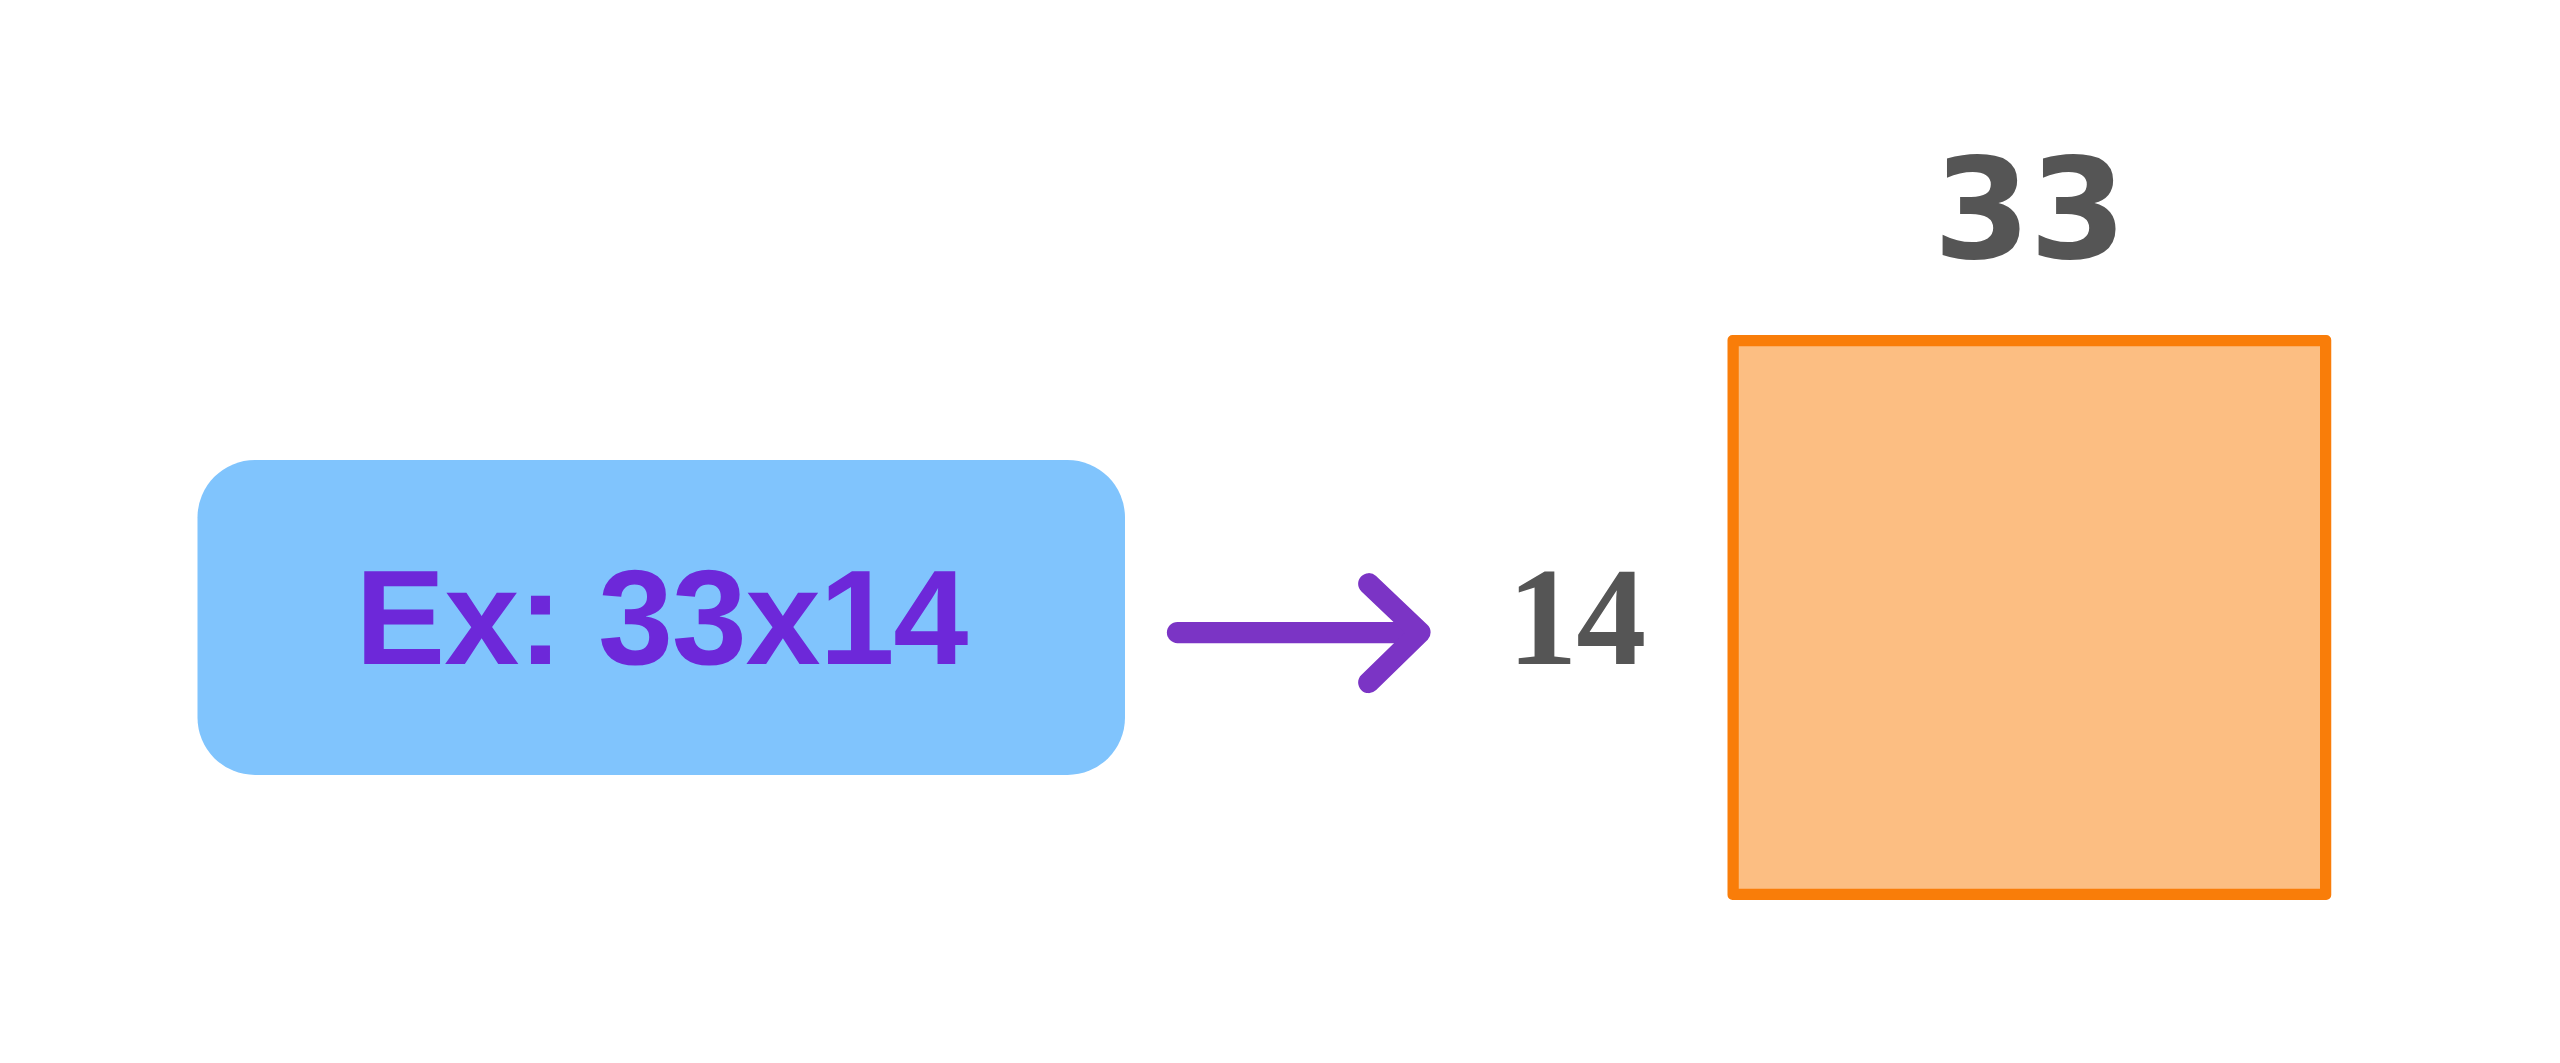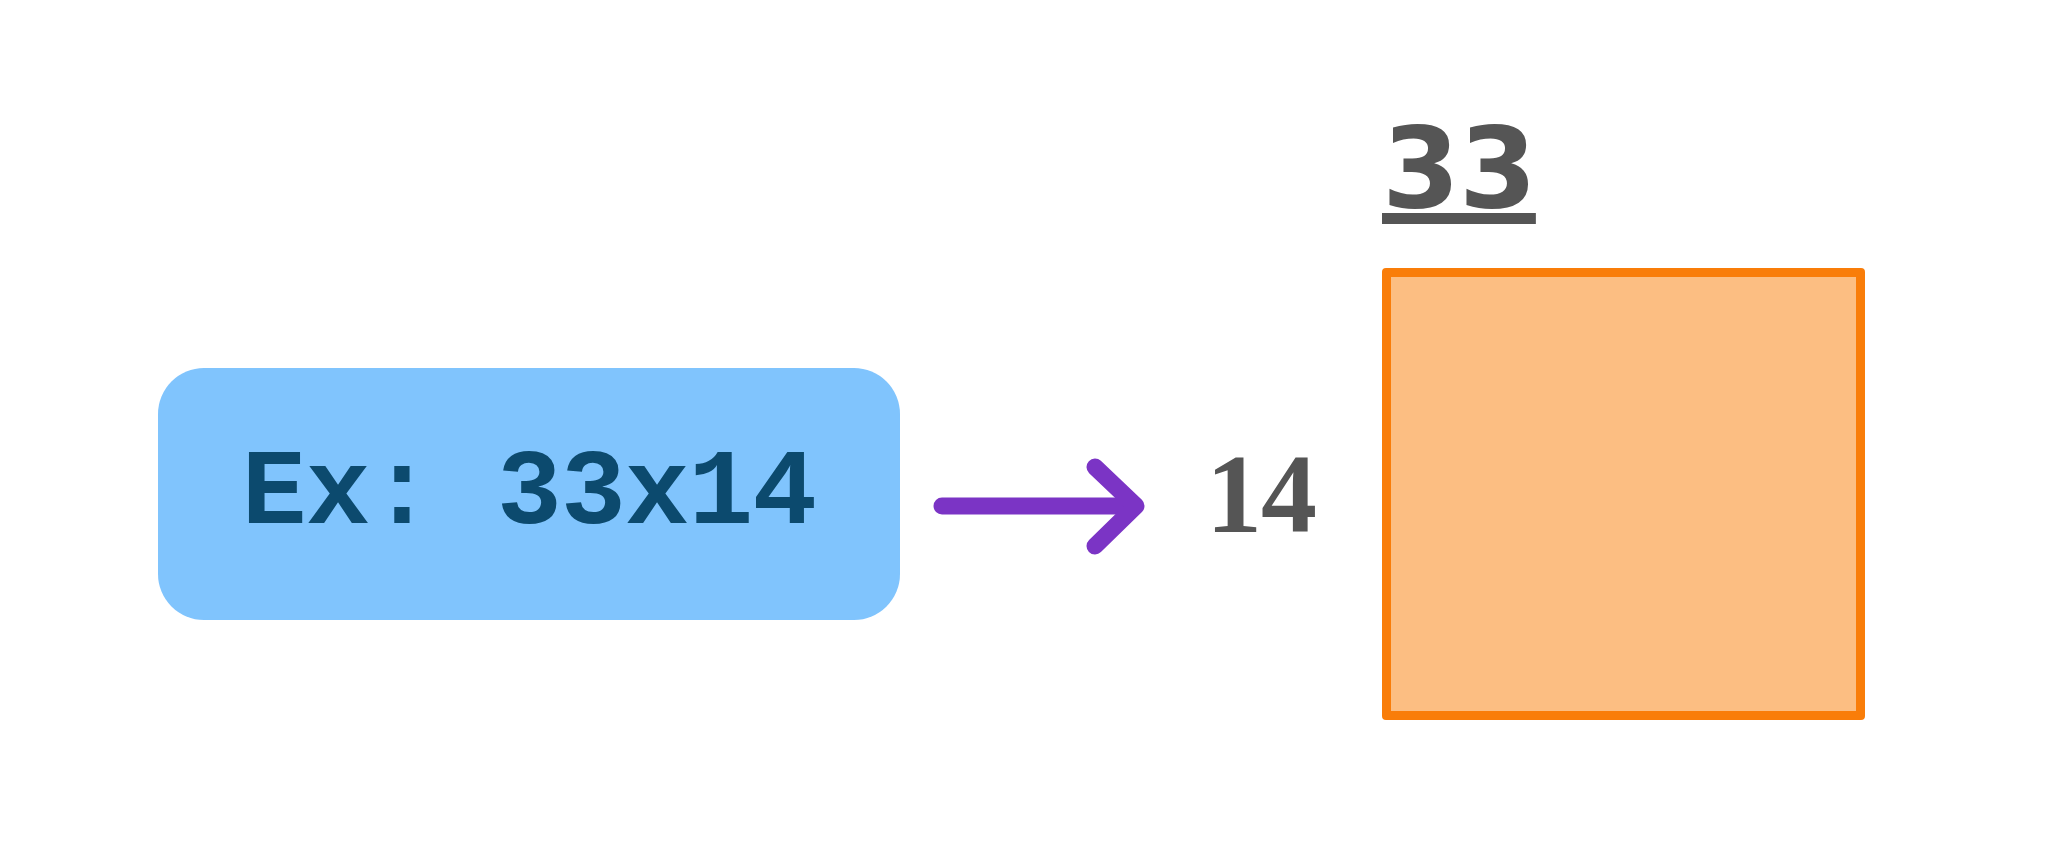--- a/index.html
+++ b/index.html
@@ -27,24 +27,24 @@
     width: 742px;
     height: 252px;
     background: #80C4FD;
     border-radius: 46px;
     display: flex;
     align-items: center;
     justify-content: center;
     box-sizing: border-box;
   }
   .example-pill-label {
-    font-family: Liberation Mono, monospace;
+    font-family: Liberation Sans, sans-serif;
     font-size: 108px;
     font-weight: bold;
-    color: #0c4a6e;
+    color: #6d28d9;
     letter-spacing: -1px;
     line-height: 1;
     white-space: nowrap;
     user-select: none;
   }
 
   
   .flow-arrow {
     position: absolute;
     left: 930px;
@@ -75,21 +75,21 @@
     color: #555555;
     line-height: 1;
     letter-spacing: -1px;
     white-space: nowrap;
     user-select: none;
   }
   .dim-label.width-label {
     left: 1382px;
     top: 112px;
     width: 483px;
-    text-decoration: underline;
+    text-align: center;
   }
   .dim-label.height-label {
     left: 1186px;
     top: 438px;
     width: 150px;
     text-align: center;
     font-family: Liberation Serif, serif;
   }
 </style>
 </head>

